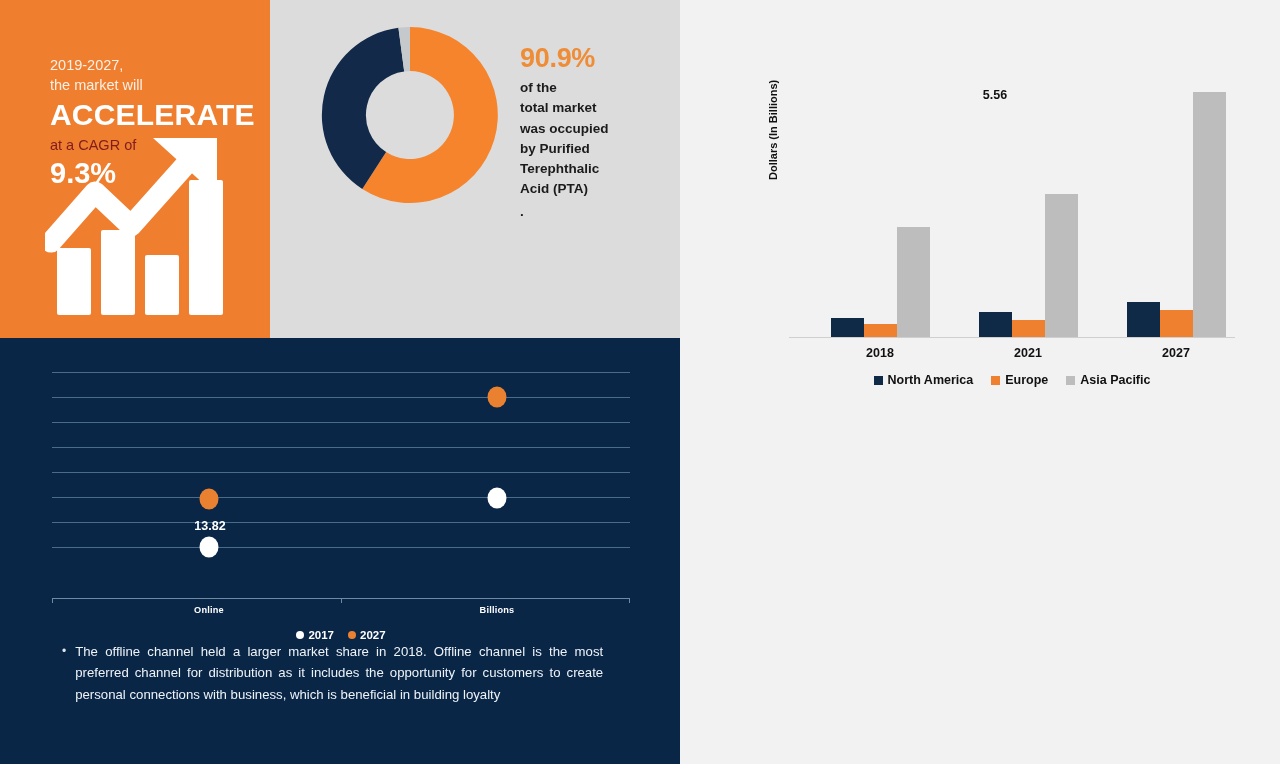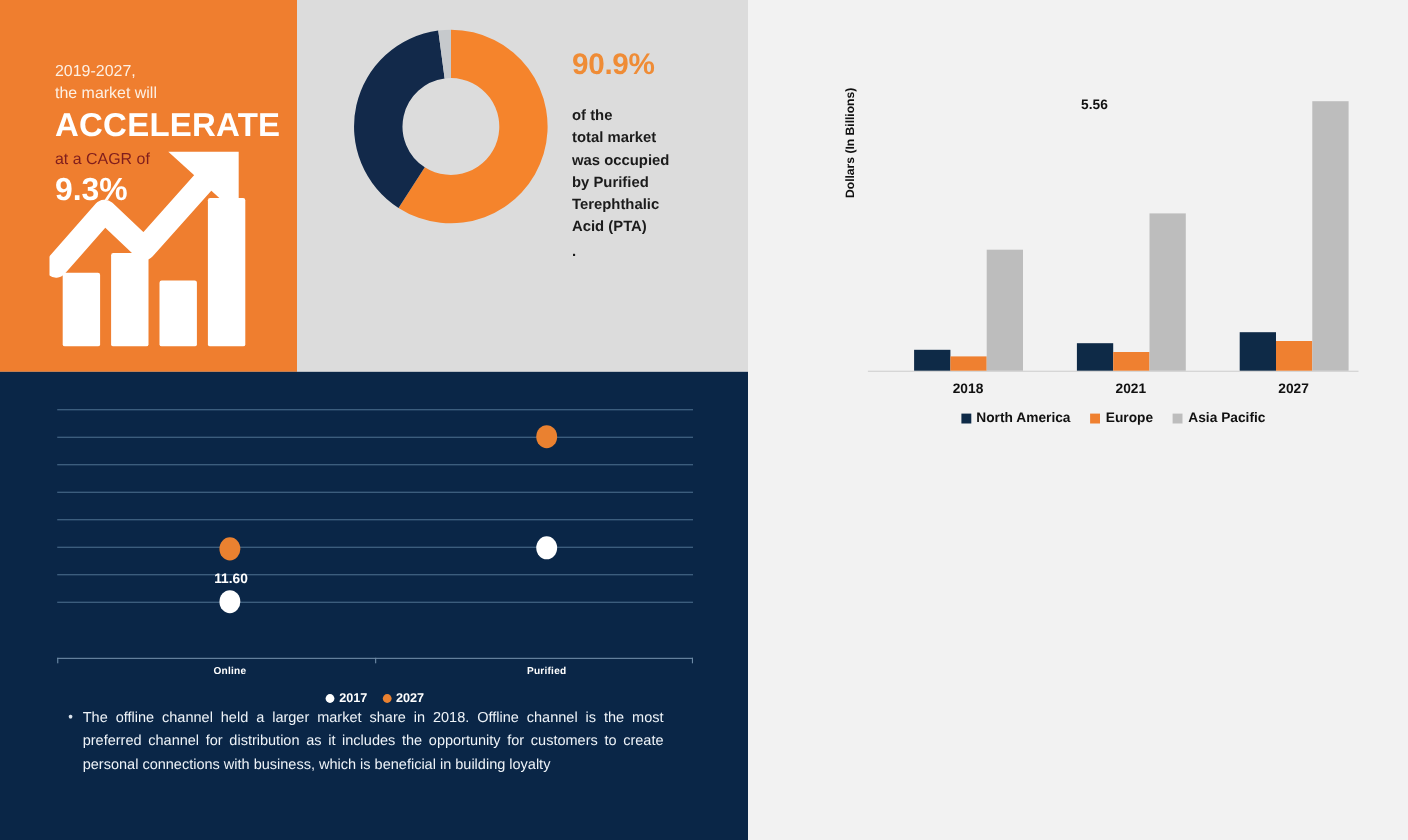--- a/index.html
+++ b/index.html
@@ -33,21 +33,21 @@
     background: #dcdcdc;
   }
   .donut-wrap { position: absolute; left: 45px; top: 20px; width: 190px; height: 190px; }
   .donut-callout { position: absolute; left: 250px; top: 42px; width: 140px; }
   .donut-pct {
     font-size: 27px; font-weight: bold; color: #ef8c36; line-height: 32px;
     letter-spacing: -0.3px;
   }
   .donut-sub {
     font-size: 13.5px; font-weight: bold; color: #1b1b1b; line-height: 20.3px;
-    margin-top: 21px;
+    margin-top: 4px;
   }
   .donut-dot { font-size: 13.5px; font-weight: bold; color: #1b1b1b; line-height: 24px; }
   .donut-body {
     position: absolute; left: 57px; top: 232px; width: 310px;
     font-size: 13.3px; color: #1b1b1b; line-height: 22.7px;
     text-align: justify;
   }
 
   
   .panel-navy {
@@ -186,24 +186,24 @@
       <div class="xaxis-tick" style="left:0px"></div>
       <div class="xaxis-tick" style="left:289px"></div>
       <div class="xaxis-tick" style="left:577px"></div>
 
       <div class="dot dot-2027" style="left:157px; top:135px"></div>
       <div class="dot dot-2027" style="left:445px; top:33px"></div>
 
       <div class="dot dot-2017" style="left:157px; top:183px"></div>
       <div class="dot dot-2017" style="left:445px; top:134px"></div>
 
-      <div class="dot-label" style="left:158px; top:155px">11.60</div>
+      <div class="dot-label" style="left:158px; top:155px">13.82</div>
 
       <div class="xcat" style="left:157px">Online</div>
-      <div class="xcat" style="left:445px">Purified</div>
+      <div class="xcat" style="left:445px">Billions</div>
 
       <div class="dot-legend">
         <div class="li">
           <span class="sw" style="background:#ffffff"></span>
           <span class="lb">2017</span>
         </div>
         <div class="li">
           <span class="sw" style="background:#ea8130"></span>
           <span class="lb">2027</span>
         </div>

